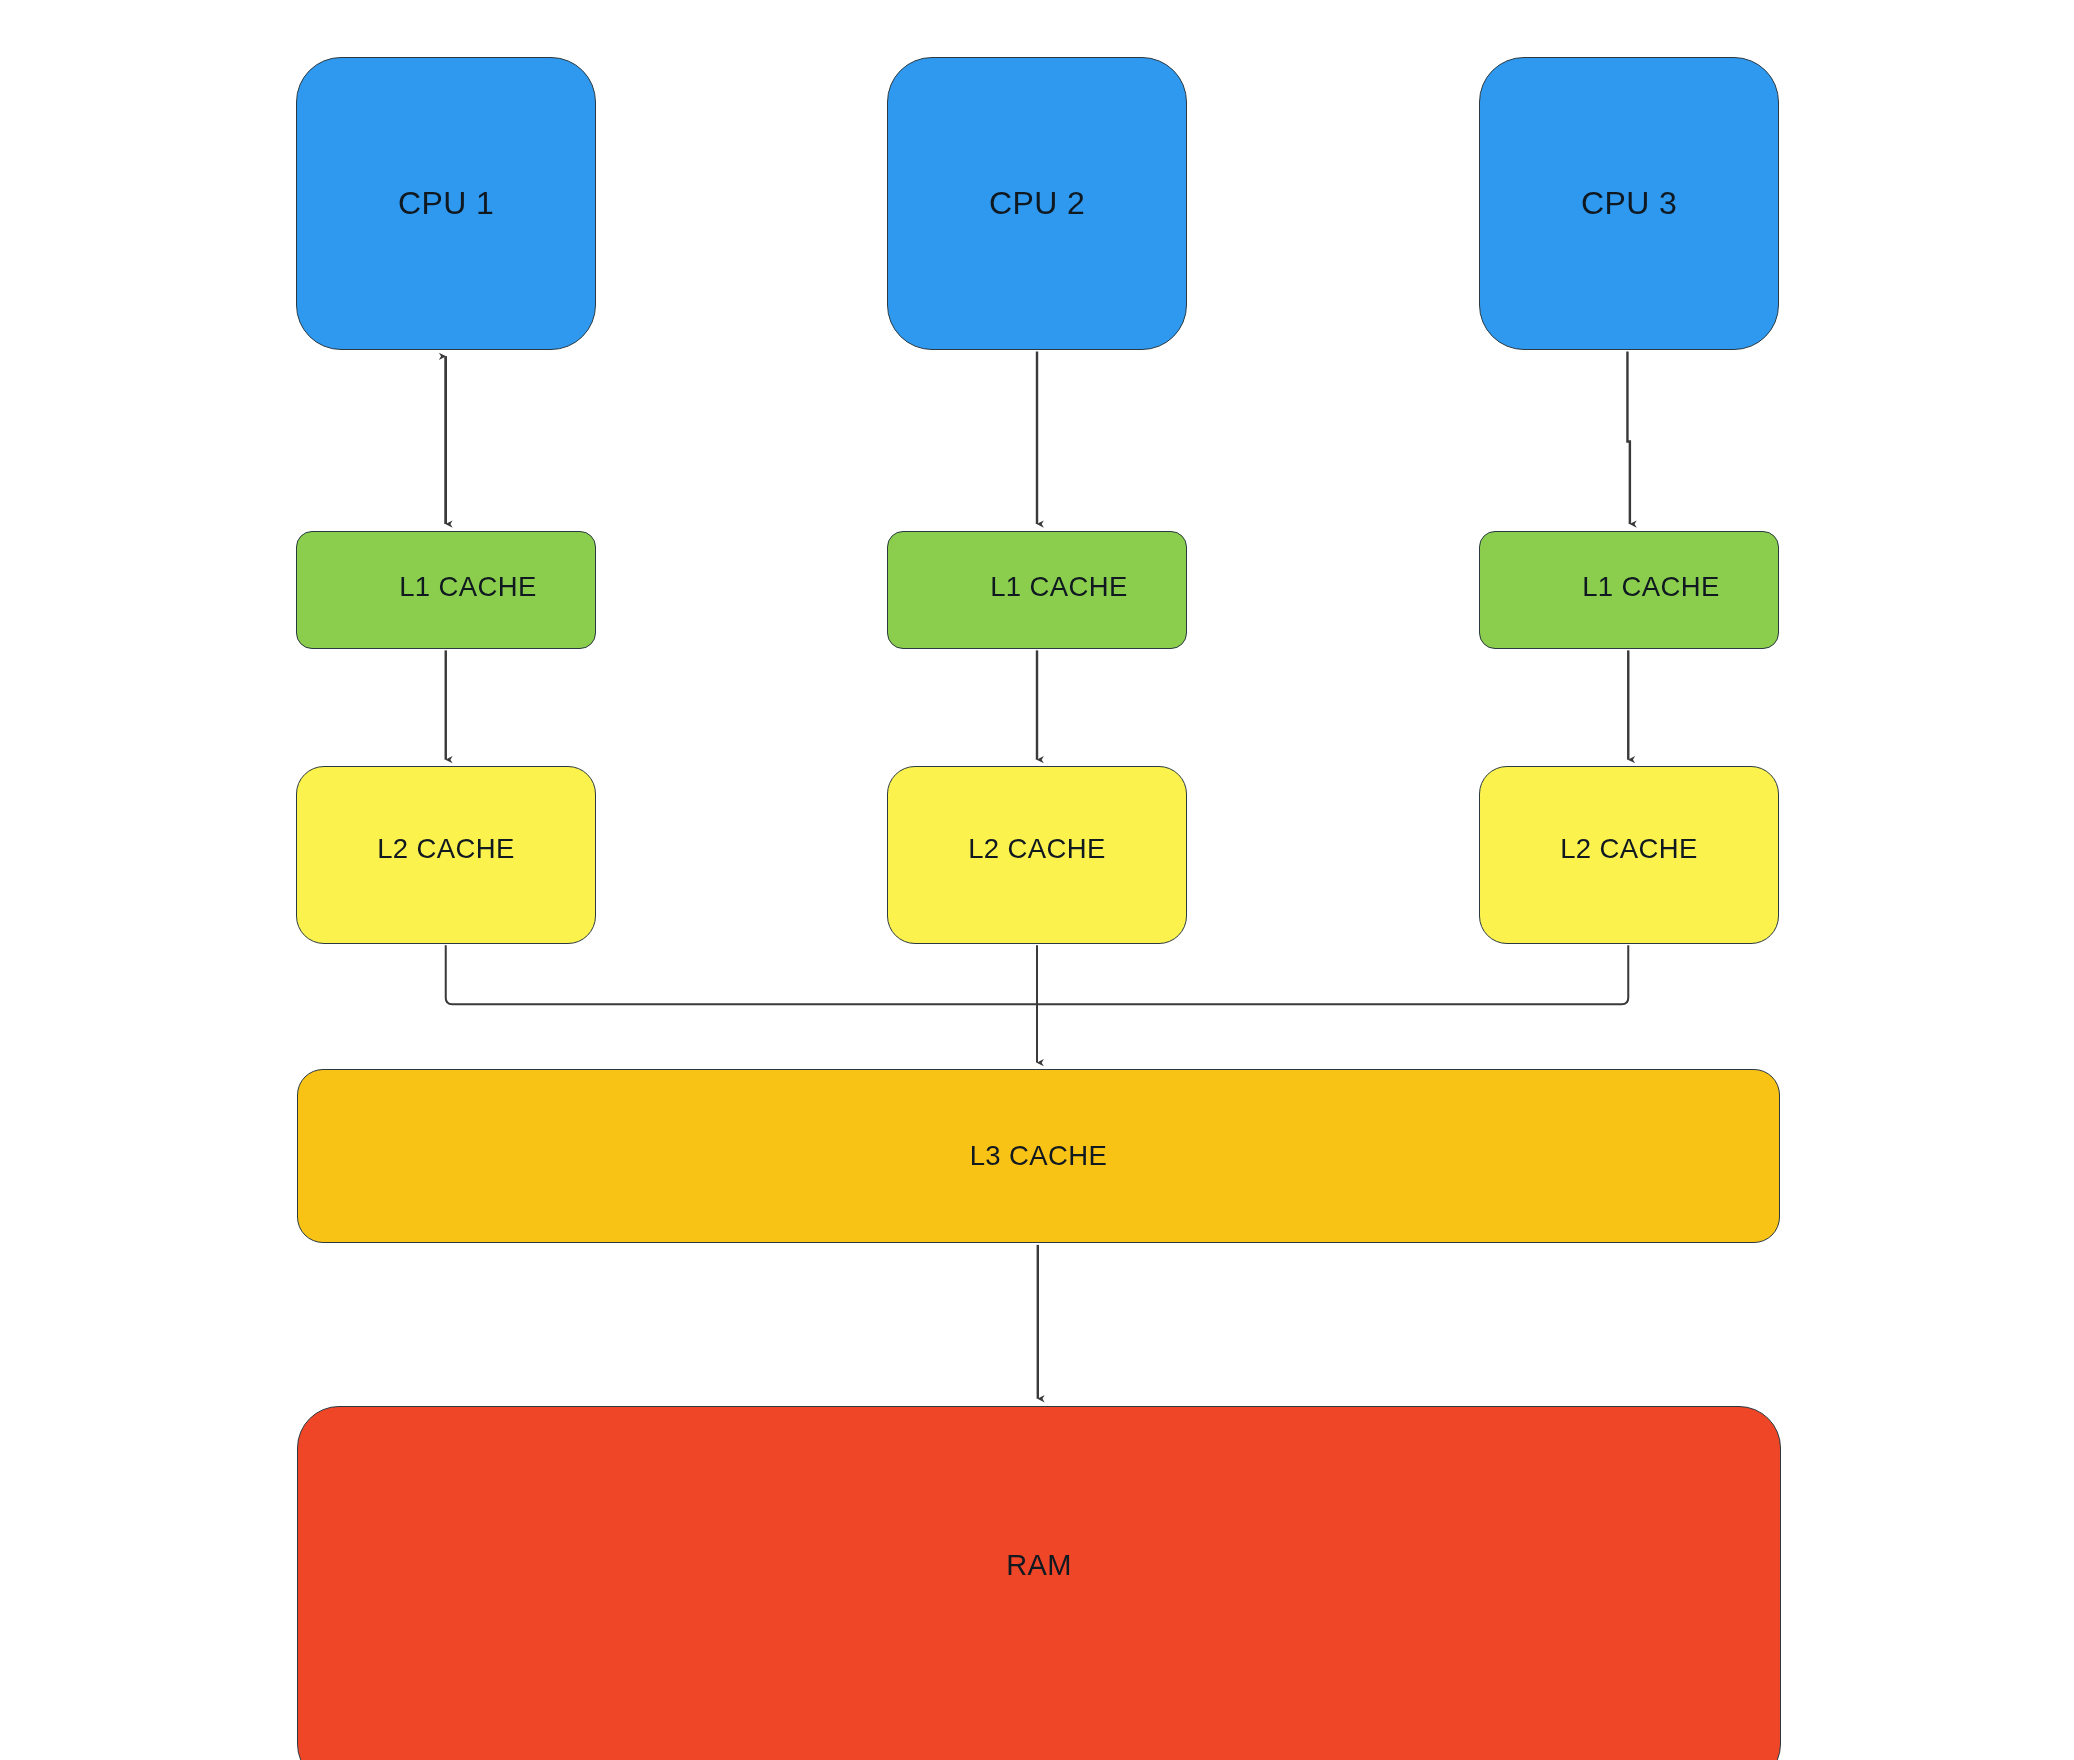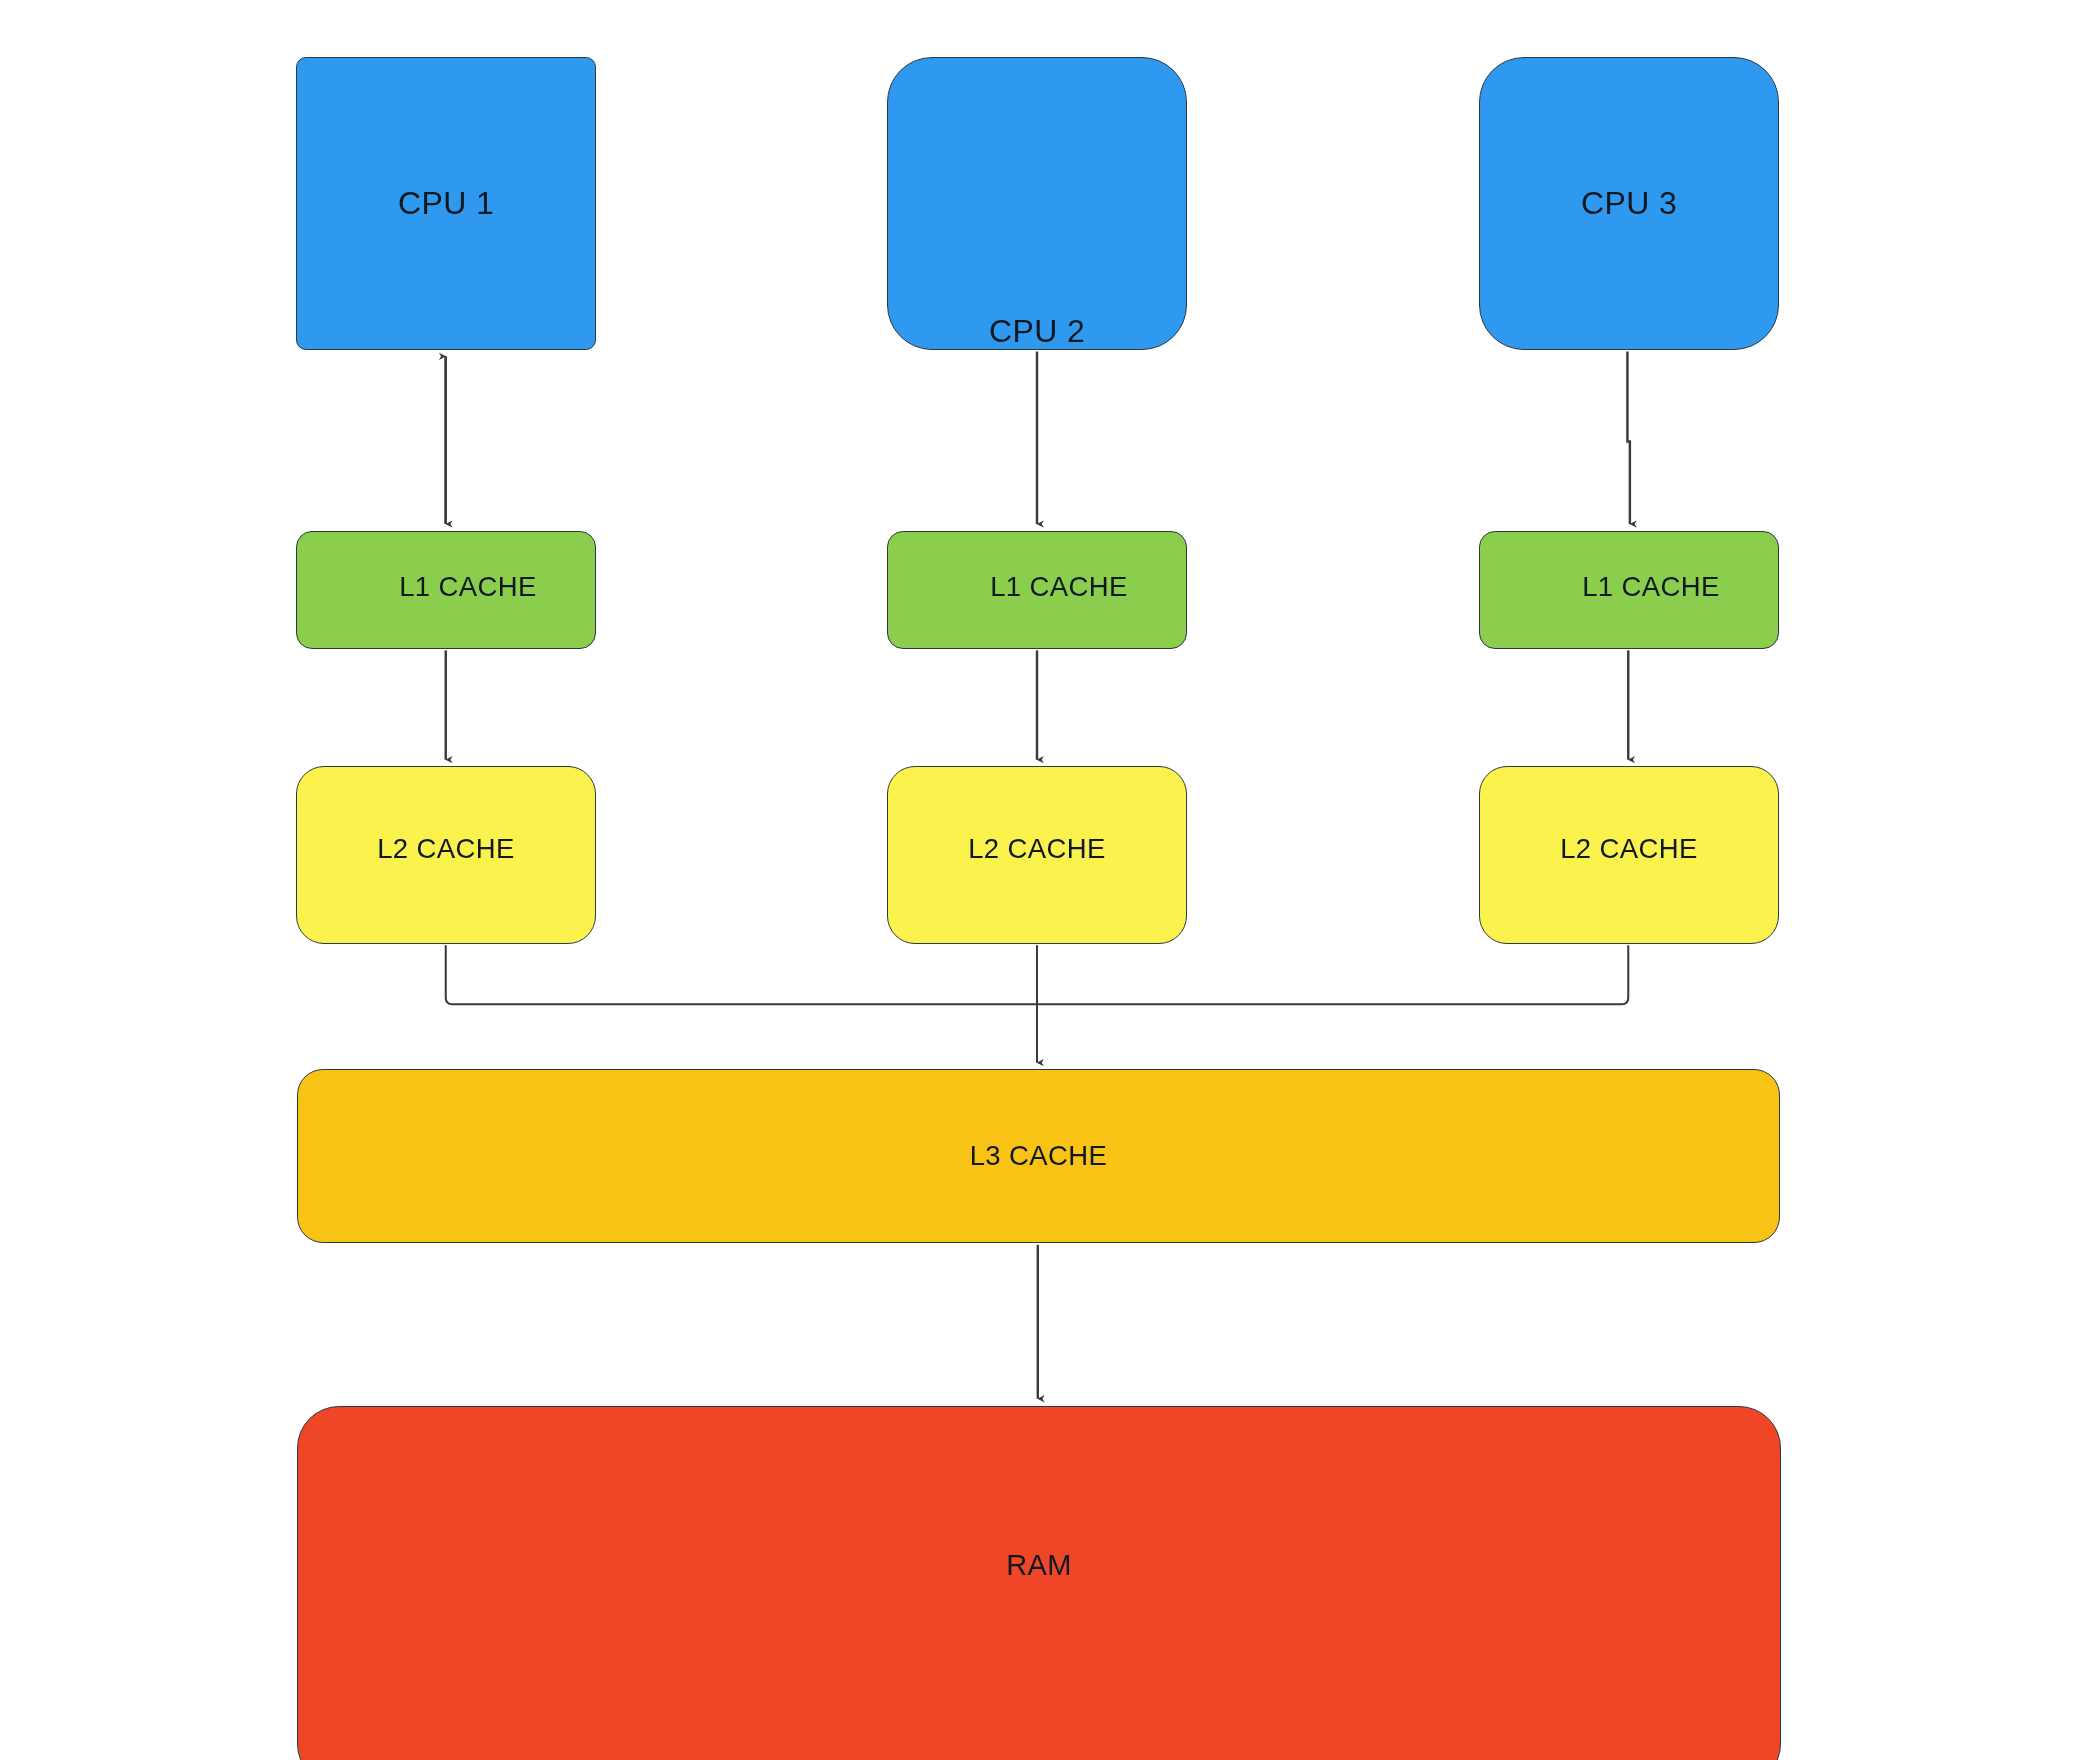--- a/index.html
+++ b/index.html
@@ -45,22 +45,22 @@
   
   .cpu {
     width: 300px;
     height: 293px;
     top: 57px;
     border-radius: 45px;
     background: #2f99ef;
     font-size: 32px;
     letter-spacing: 0.4px;
   }
-  #cpu-1 { left: 296px; border-radius: 10px; }
-  #cpu-2 { left: 887px; align-items: flex-end; }
+  #cpu-1 { left: 296px; }
+  #cpu-2 { left: 887px; }
   #cpu-3 { left: 1479px; }
 
   
   .l1 {
     width: 300px;
     height: 118px;
     top: 531px;
     border-radius: 16px;
     background: #8bce4e;
     font-size: 27.5px;

